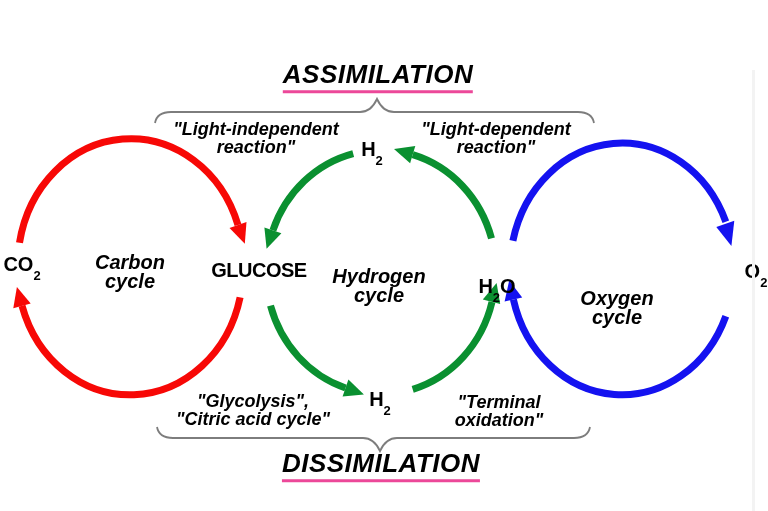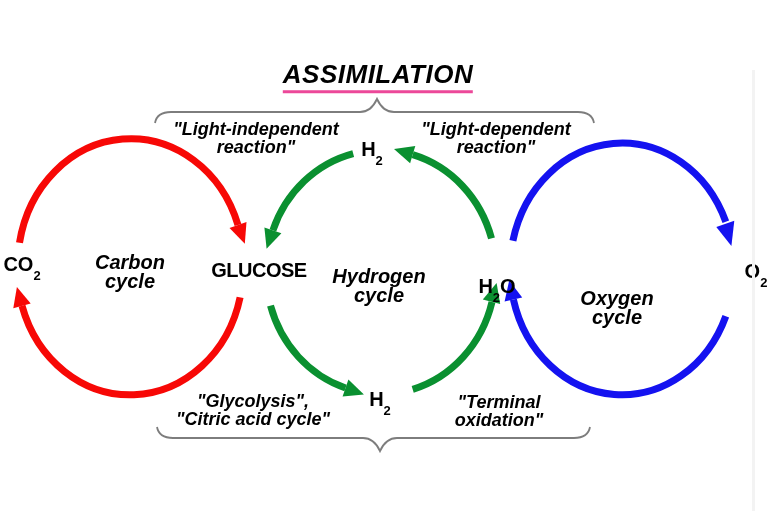--- a/index.html
+++ b/index.html
@@ -43,20 +43,23 @@
     <polygon points="731.4,246.1 716.3,226.9 734.3,220.7" fill="#1412f0"></polygon>
     <path d="M 725.8 316.2 A 112 126 0 0 1 513.4 299.5" fill="none" stroke-width="7" stroke="#1412f0"></path>
     <polygon points="509.2,280.5 522.2,297.6 504.6,301.4" fill="#1412f0"></polygon>
 
     <path d="M 155 123 Q 157 112 171 112 L 360 112 Q 371 112 377 99 Q 383 112 394 112 L 578 112 Q 592 112 594 123" fill="none" stroke-width="1.8" stroke="#7d7d7d"></path>
     <path d="M 157 427 Q 159 438 173 438 L 363 438 Q 374 438 380 451 Q 386 438 397 438 L 574 438 Q 588 438 590 427" fill="none" stroke-width="1.8" stroke="#7d7d7d"></path>
   </svg>
 
   <div class="txt title" style="left:378px;top:77px;">
     <span class="u">ASSIMILATION</span>
+  </div>
+  <div class="txt title" style="left:381px;top:466px;">
+    <span class="u">DISSIMILATION</span>
   </div>
 
   <div class="txt proc" style="left:256px;top:138px;">
     <div>"Light-independent</div>
     <div>reaction"</div>
   </div>
   <div class="txt proc" style="left:496px;top:138px;">
     <div>"Light-dependent</div>
     <div>reaction"</div>
   </div>

